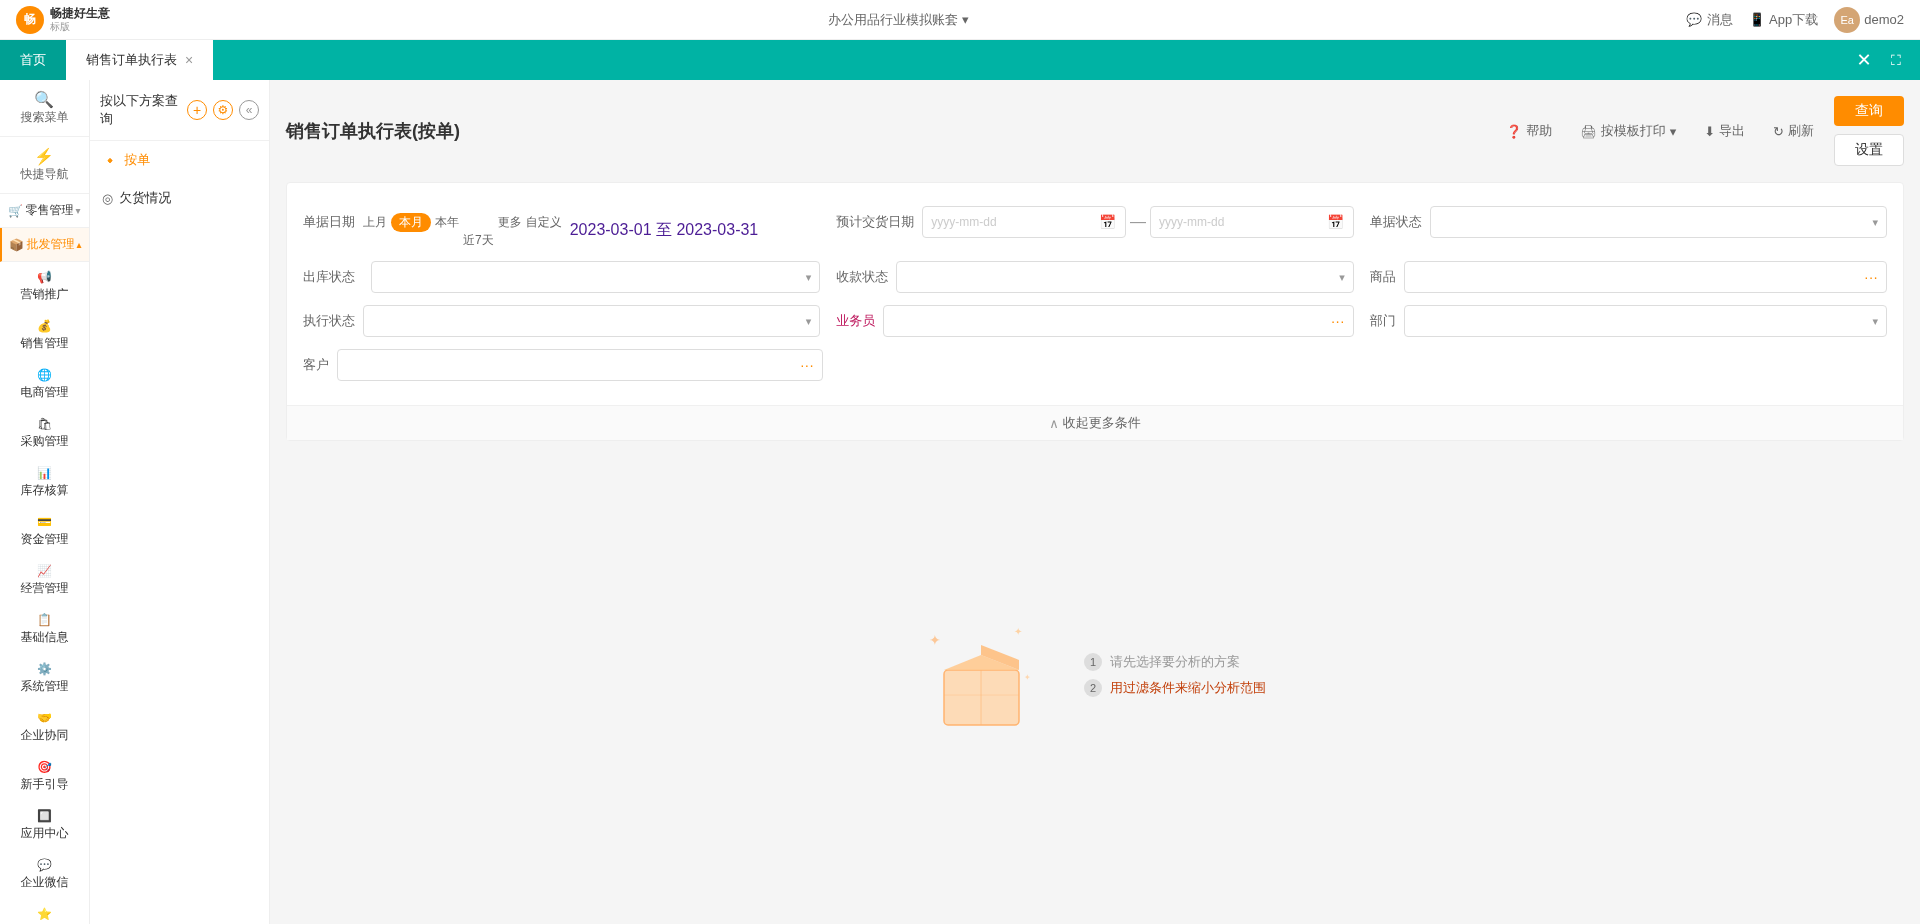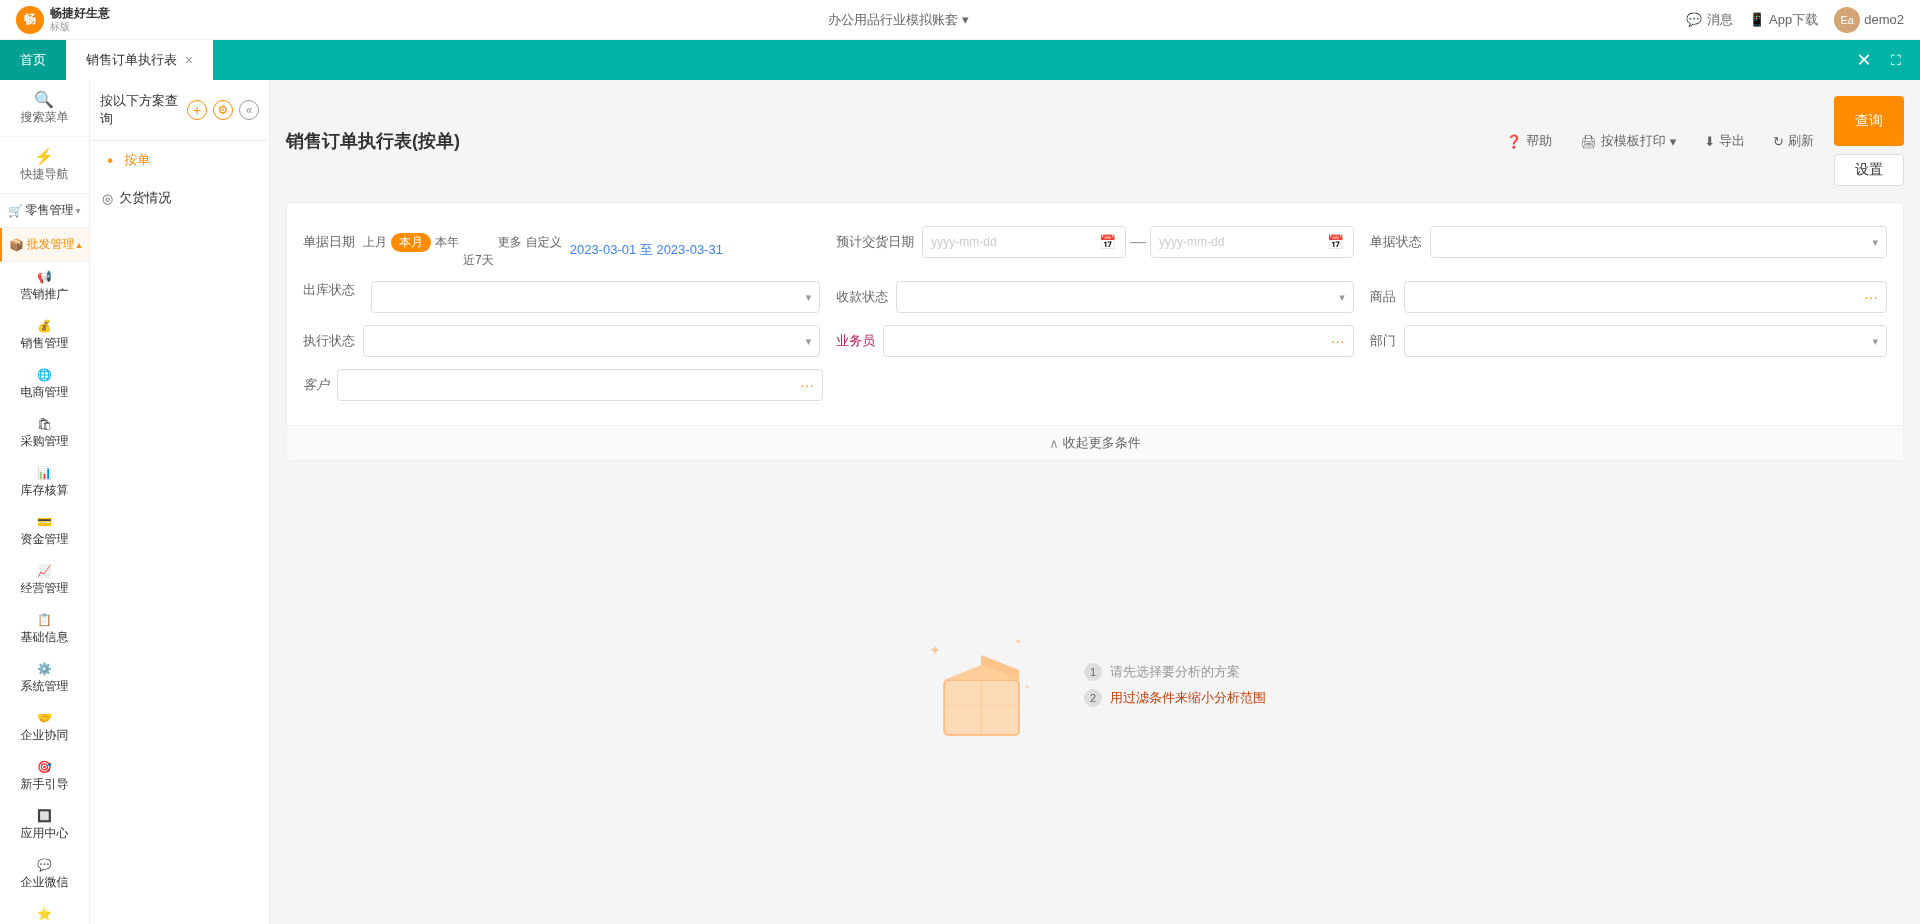--- a/index.html
+++ b/index.html
@@ -161,21 +161,21 @@
       font-size: 13px;
       color: #666;
       cursor: pointer;
       padding: 4px 8px;
       border-radius: 4px;
     }
     .btn-primary {
       background: #ff8c00;
       color: white;
       border: none;
-      padding: 16px 20px;
+      padding: 6px 20px;
       border-radius: 4px;
       font-size: 14px;
       cursor: pointer;
     }
     .btn-secondary {
       background: #fff;
       color: #333;
       border: 1px solid #ddd;
       padding: 6px 20px;
       border-radius: 4px;
@@ -400,21 +400,21 @@
             <div style="display:flex;align-items:center;gap:8px;flex:1;">
               <span style="font-size:13px;color:#666;white-space:nowrap;">单据日期</span>
               <div style="display:flex;align-items:center;gap:4px;">
                 <span style="font-size:12px;color:#666;cursor:pointer;">上月</span>
                 <span style="font-size:12px;background:#ff8c00;color:#fff;border-radius:10px;padding:1px 8px;cursor:pointer;">本月</span>
                 <span style="font-size:12px;color:#666;cursor:pointer;">本年</span>
                 <span style="font-size:12px;color:#666;cursor:pointer;margin-top:37px;">近7天</span>
                 <span style="font-size:12px;color:#666;cursor:pointer;">更多</span>
                 <span style="font-size:12px;color:#666;cursor:pointer;">自定义</span>
               </div>
-              <span style="font-size:13px;color:#3b82f6;margin-top:16px;">2023-03-01 至 2023-03-31</span>
+              <span style="font-size:16px;color:#4c1d95;margin-top:16px;">2023-03-01 至 2023-03-31</span>
             </div>
 
             <div style="display:flex;align-items:center;gap:8px;flex:1;">
               <span style="font-size:13px;color:#666;white-space:nowrap;">预计交货日期</span>
               <div style="flex:1;display:flex;align-items:center;gap:4px;border-radius:9px;">
                 <div class="date-field">
                   <span style="color:#ccc;font-size:12px;">yyyy-mm-dd</span>
                   <span style="color:#ff8c00;font-size:14px;">📅</span>
                 </div>
                 <span style="color:#999;">—</span>
@@ -428,21 +428,21 @@
             <div style="display:flex;align-items:center;gap:8px;flex:1;">
               <span style="font-size:13px;color:#666;white-space:nowrap;">单据状态</span>
               <div style="flex:1;border:1px solid #ddd;border-radius:4px;padding:5px 8px;display:flex;align-items:center;justify-content:space-between;cursor:pointer;height:32px;">
                 <span style="color:#333;font-size:13px;"></span>
                 <span style="color:#999;font-size:11px;">▾</span>
               </div>
             </div>
           </div>
 
           <div style="display:flex;align-items:center;gap:16px;margin-bottom:12px;">
-            <div style="display:flex;gap:16px;flex:1;">
+            <div style="display:flex;align-items:center;gap:16px;flex:1;">
               <span style="font-size:13px;color:#666;white-space:nowrap;">出库状态</span>
               <div style="flex:1;border:1px solid #ddd;border-radius:4px;padding:5px 8px;display:flex;align-items:center;justify-content:space-between;cursor:pointer;height:32px;">
                 <span style="color:#ccc;font-size:13px;"></span>
                 <span style="color:#999;font-size:11px;">▾</span>
               </div>
             </div>
             <div style="display:flex;align-items:center;gap:8px;flex:1;">
               <span style="font-size:13px;color:#666;white-space:nowrap;">收款状态</span>
               <div style="flex:1;border:1px solid #ddd;border-radius:4px;padding:5px 8px;display:flex;align-items:center;justify-content:space-between;cursor:pointer;height:32px;">
                 <span style="color:#ccc;font-size:13px;"></span>
@@ -474,21 +474,21 @@
             <div style="display:flex;align-items:center;gap:8px;flex:1;">
               <span style="font-size:13px;color:#666;white-space:nowrap;">部门</span>
               <div style="flex:1;border:1px solid #ddd;border-radius:4px;padding:5px 8px;display:flex;align-items:center;justify-content:space-between;cursor:pointer;height:32px;">
                 <span style="color:#ccc;font-size:13px;"></span>
                 <span style="color:#999;font-size:11px;">▾</span>
               </div>
             </div>
           </div>
 
           <div style="display:flex;align-items:center;gap:16px;margin-bottom:12px;">
-            <div style="display:flex;align-items:center;gap:8px;width:calc(33.33% - 8px);font-style:italic;">
+            <div style="display:flex;align-items:center;gap:8px;width:calc(33.33% - 8px);">
               <span style="font-size:13px;color:#666;white-space:nowrap;">客户</span>
               <div style="flex:1;border:1px solid #ddd;border-radius:4px;padding:5px 8px;display:flex;align-items:center;justify-content:flex-end;cursor:pointer;height:32px;">
                 <span style="color:#ff8c00;font-size:14px;">···</span>
               </div>
             </div>
           </div>
 
         </div>
 
         <div style="text-align:center;padding:8px;color:#666;font-size:13px;cursor:pointer;border-top:1px solid #f0f0f0;display:flex;align-items:center;justify-content:center;gap:4px;background:#fafafa;">

